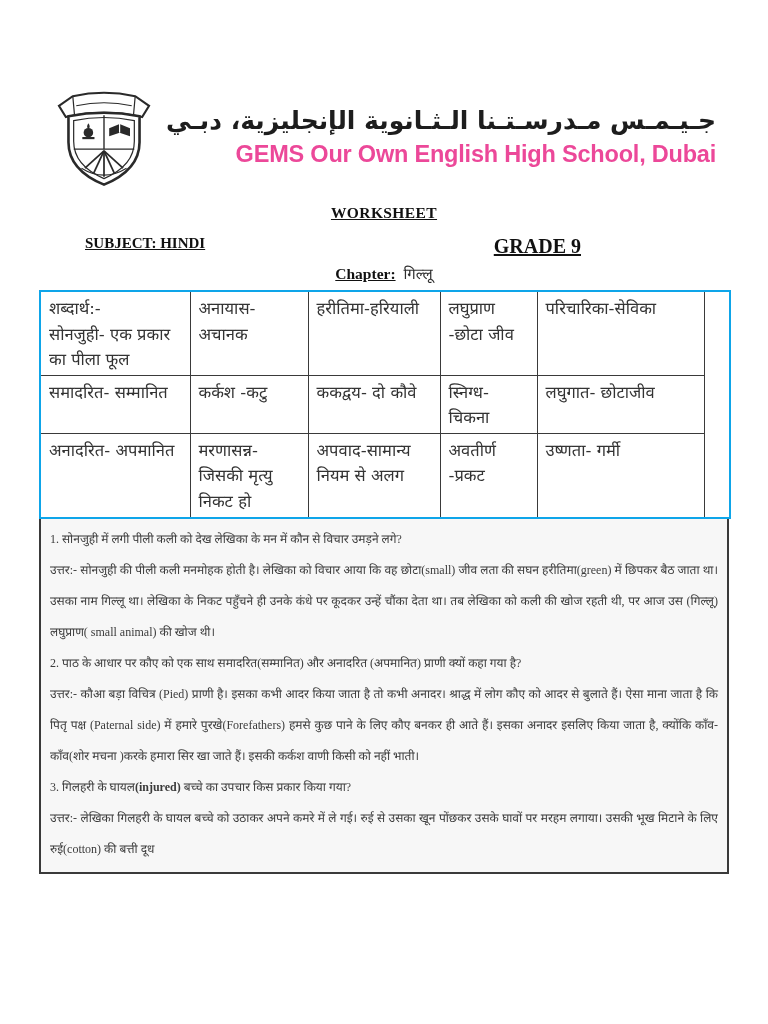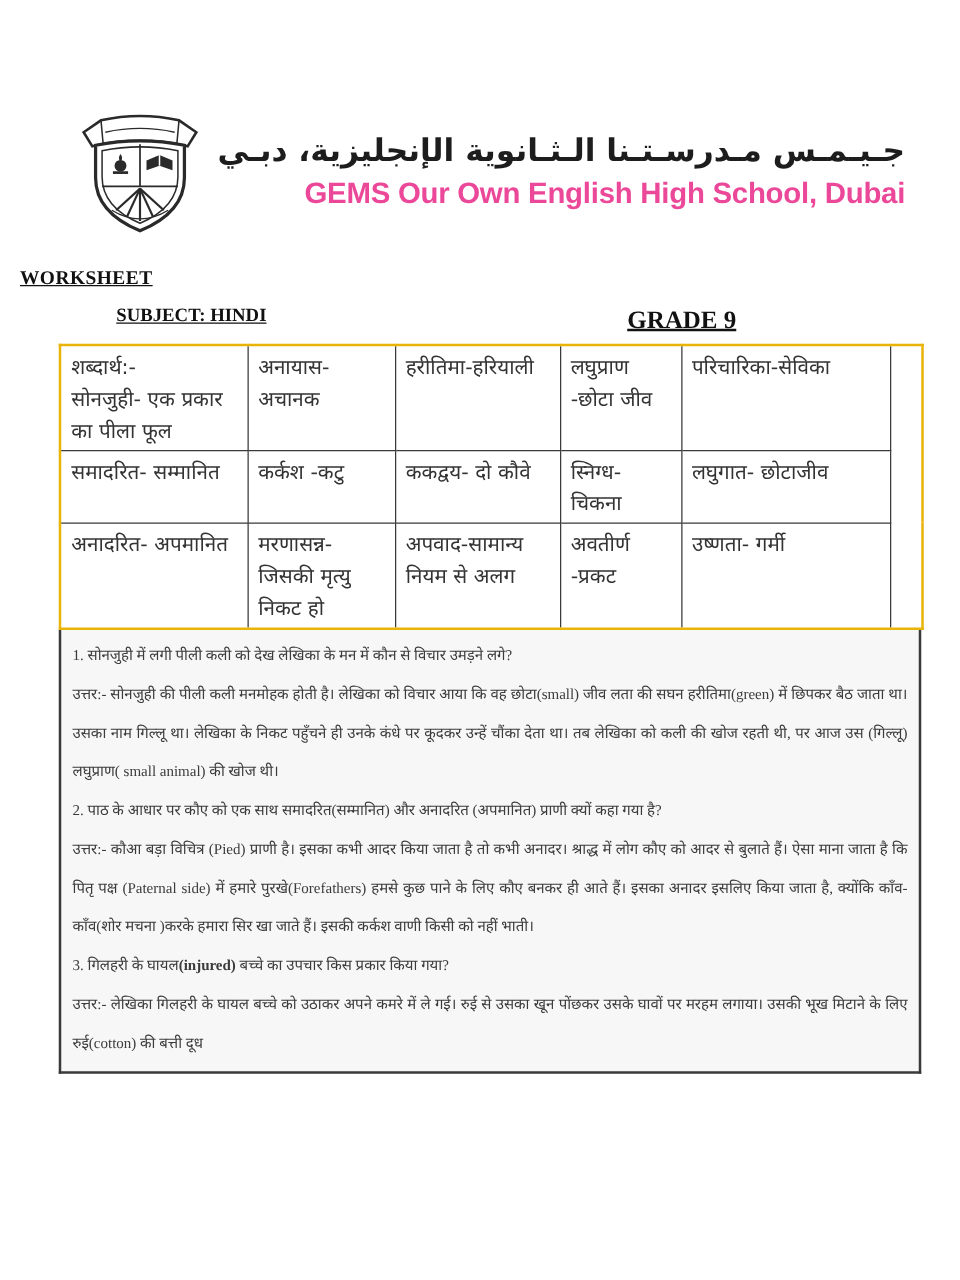--- a/index.html
+++ b/index.html
@@ -6,21 +6,20 @@
   html, body { background: #ffffff; }
   .page {
     position: relative;
     width: 768px;
     height: 892px;
     margin: 0 auto;
     background: #ffffff;
     overflow: hidden;
     font-family: "Liberation Serif", serif;
     color: #111;
-    padding-left: 16px;
   }
   
   .school-header {
     margin-top: 84px;
     display: flex;
     justify-content: center;
     align-items: center;
     gap: 10px;
   }
   .crest { flex: 0 0 auto; }
@@ -37,22 +36,22 @@
   .english-name {
     font-family: "Liberation Sans", sans-serif;
     font-weight: 600;
     font-size: 23.5px;
     line-height: 32px;
     color: #ec4899;
     letter-spacing: -0.2px;
   }
   
   .doc-title {
-    margin-top: 24px;
-    text-align: left;
+    margin-top: 14px;
+    text-align: center;
     font-weight: 700;
     font-size: 15.5px;
     text-decoration: underline;
     letter-spacing: 0.4px;
   }
   .subject-grade-row {
     width: 690px;
     margin: 13px auto 0 auto;
     display: flex;
     justify-content: space-between;
@@ -80,21 +79,21 @@
     font-size: 15px;
     color: #2e2e2e;
     margin-left: 4px;
   }
   
   .content-wrap { width: 690px; margin: 7px auto 0 auto; }
   table.vocab {
     width: 690px;
     border-collapse: collapse;
     table-layout: fixed;
-    border: 2px solid #eab308;
+    border: 2px solid #0ea5e9;
     background: #ffffff;
   }
   table.vocab td {
     border: 1.6px solid #3a3a3a;
     vertical-align: top;
     padding: 4px 7px 2px 8px;
     font-family: "DejaVu Sans", sans-serif;
     font-size: 16.5px;
     line-height: 1.55;
     color: #333333;
@@ -157,20 +156,24 @@
     </div>
   </div>
 
   <div class="doc-title">WORKSHEET</div>
 
   <div class="subject-grade-row">
     <span class="subject-label">SUBJECT: HINDI</span>
     <span class="grade-label">GRADE 9</span>
   </div>
 
+  <div class="chapter-row">
+    <span class="chapter-label">Chapter:</span>
+    <span class="chapter-name">गिल्लू</span>
+  </div>
 
   <div class="content-wrap">
 
     <table class="vocab">
       <colgroup>
         <col style="width:150px">
           <col style="width:118px">
           <col style="width:132px">
         <col style="width:97px">
           <col style="width:167px">

